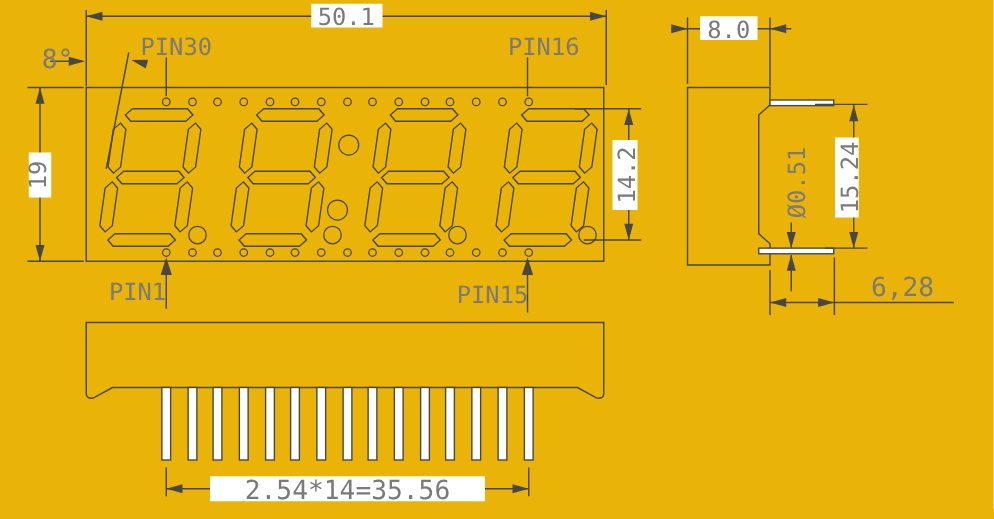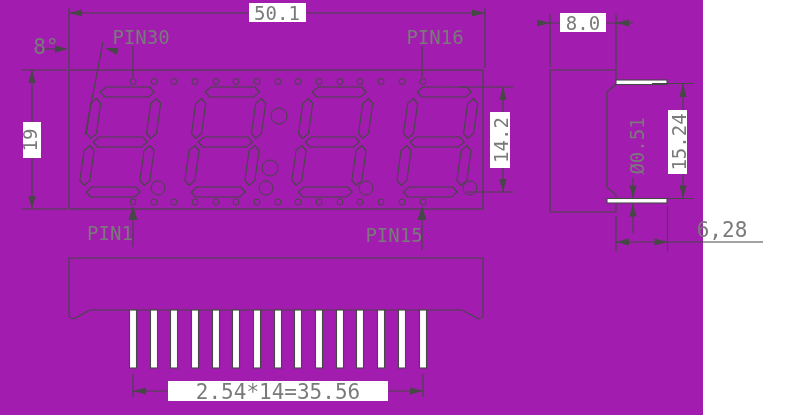--- a/index.html
+++ b/index.html
@@ -1,16 +1,16 @@
 <!DOCTYPE html>
 <html><head>
 <meta charset="utf-8">
 <style>
   html,body{margin:0;padding:0;background:#ffffff;}
-  .stage{width:703px;height:415px;position:relative;background:#a21caf;}
+  .stage{width:795px;height:415px;position:relative;background:#eab308;}
   svg{display:block;}
   .ln{stroke:#474747;stroke-width:1.15;fill:none;stroke-linejoin:miter;stroke-linecap:butt;}
   .seg{stroke:#474747;stroke-width:1.1;fill:none;}
   .hole{stroke:#474747;stroke-width:1;fill:none;}
   .pinfill{stroke:#474747;stroke-width:1.1;fill:#ffffff;}
   .ah{fill:#474747;stroke:none;}
   .mask{fill:#ffffff;stroke:none;}
   .txt{font-family:"DejaVu Sans Mono","Liberation Mono",monospace;font-size:19px;fill:#7a7a7a;}
   .txt-lg{font-family:"DejaVu Sans Mono","Liberation Mono",monospace;font-size:21px;fill:#7a7a7a;}
 </style>

